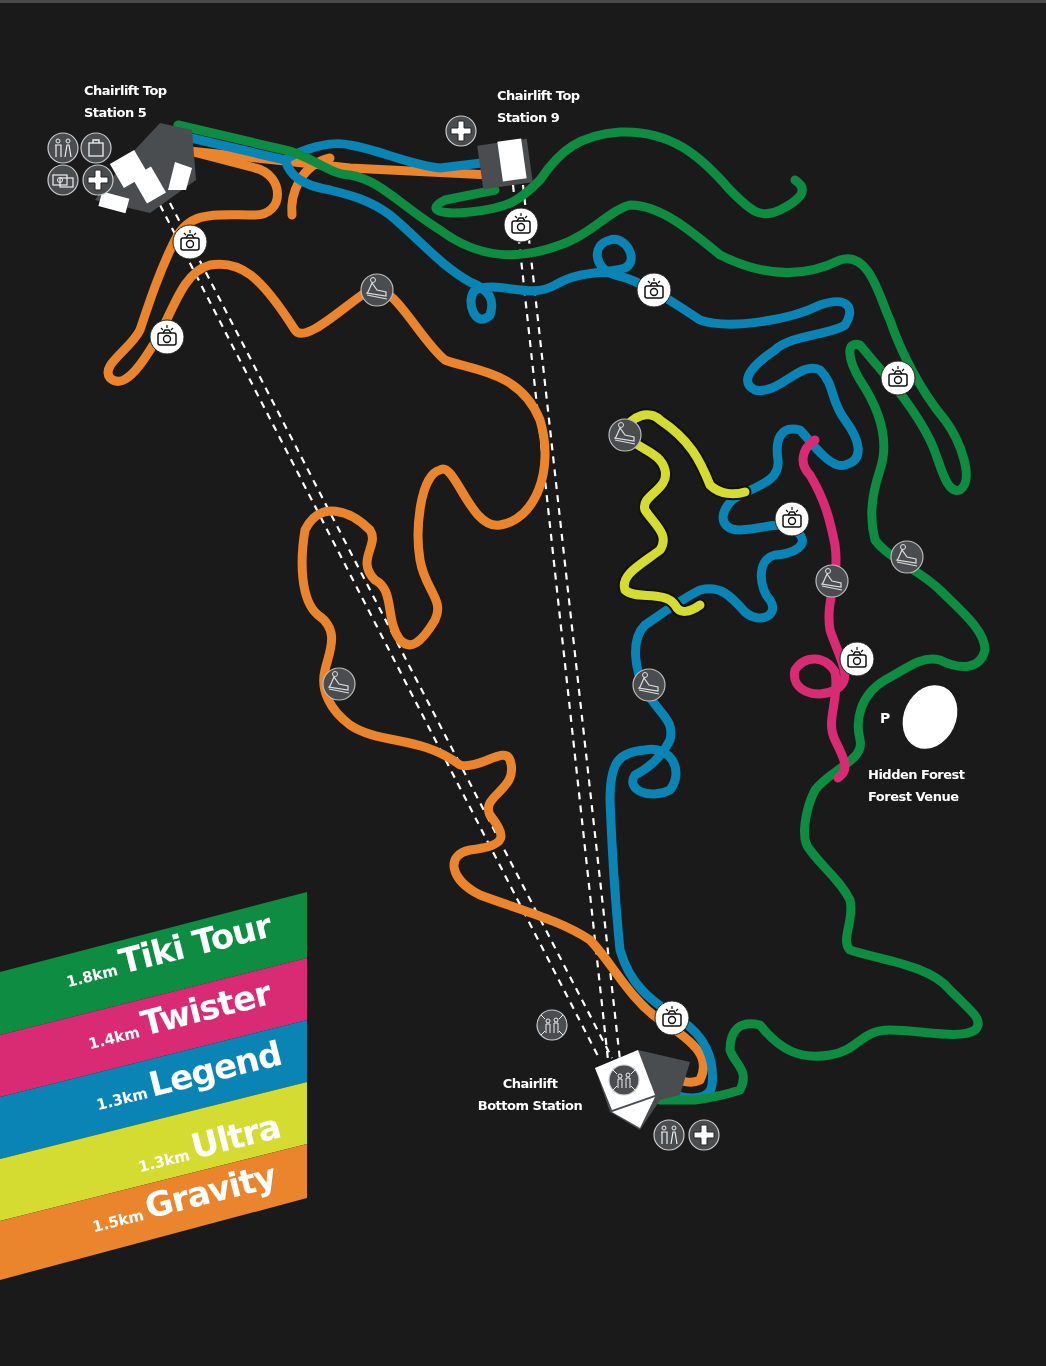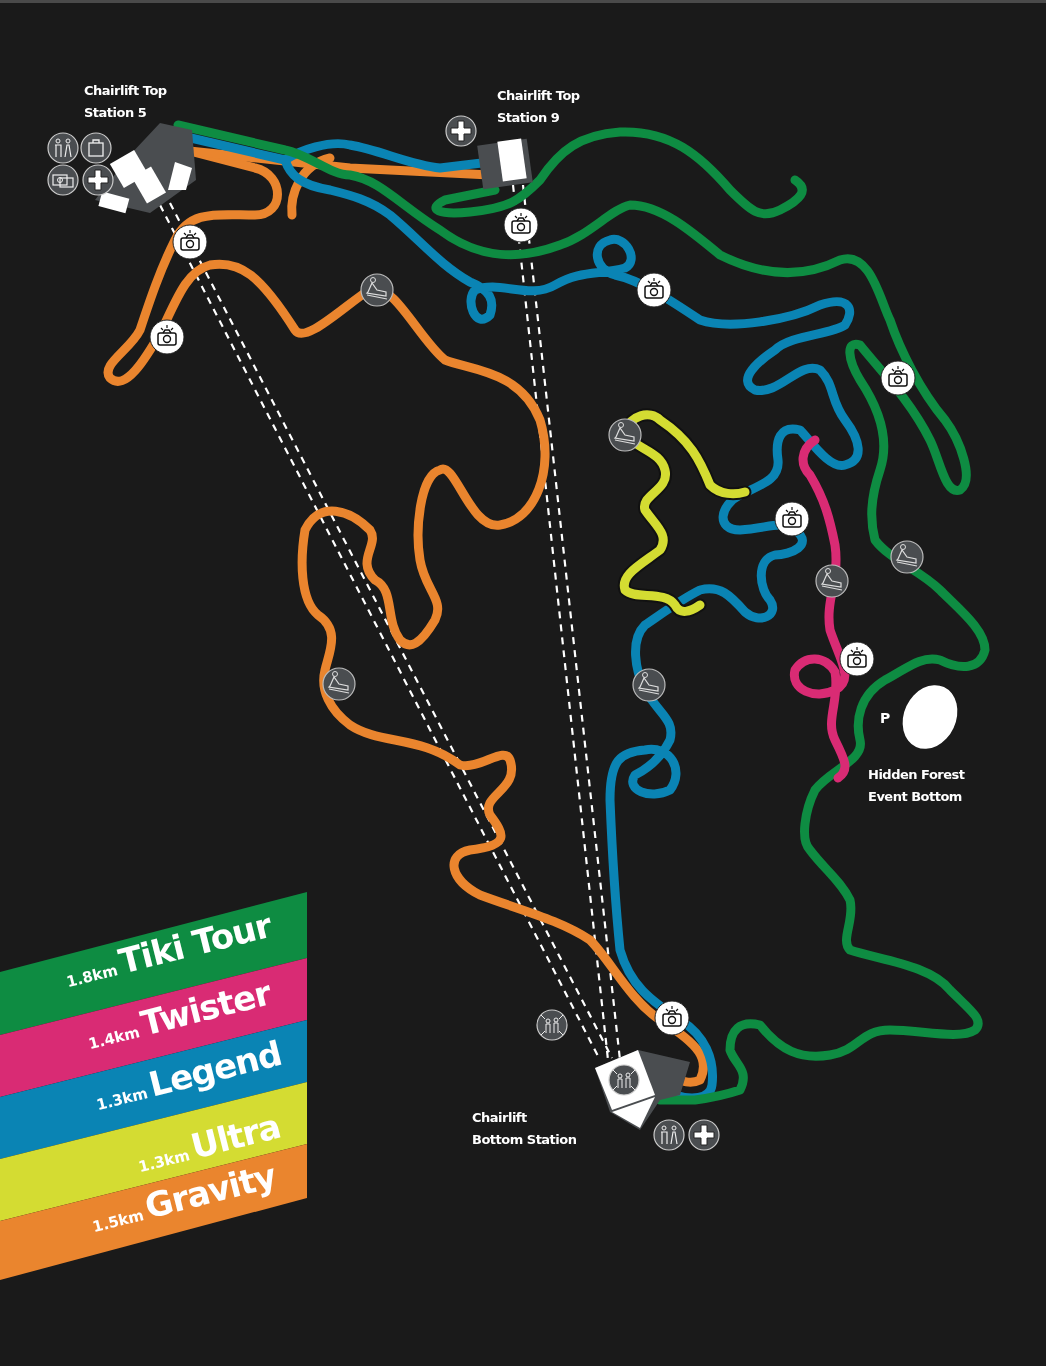--- a/index.html
+++ b/index.html
@@ -154,27 +154,27 @@
 </svg>
 
 <div class="label" style="left:84px;top:80px;">
   <div>Chairlift Top</div>
   <div>Station 5</div>
 </div>
 <div class="label" style="left:497px;top:85px;">
   <div>Chairlift Top</div>
   <div>Station 9</div>
 </div>
-<div class="label" style="left:472px;top:1073px;text-align:left;width:116px;margin-top:34px;">
+<div class="label" style="left:472px;top:1073px;text-align:center;width:116px;">
   <div>Chairlift</div>
   <div>Bottom Station</div>
 </div>
 <div class="label" style="left:868px;top:764px;">
   <div>Hidden Forest</div>
-  <div>Event Bottom</div>
+  <div>Forest Venue</div>
 </div>
 <div class="label" style="left:880px;top:707px;font-size:14px;">P</div>
 
 <div class="legend">
   <div class="band-text" style="left:70px;top:955px;transform:rotate(-14deg);">
     <span class="km">1.8km</span><span class="nm">Tiki Tour</span>
   </div>
   <div class="band-text" style="left:92px;top:1017px;transform:rotate(-14deg);">
     <span class="km">1.4km</span><span class="nm">Twister</span>
   </div>

